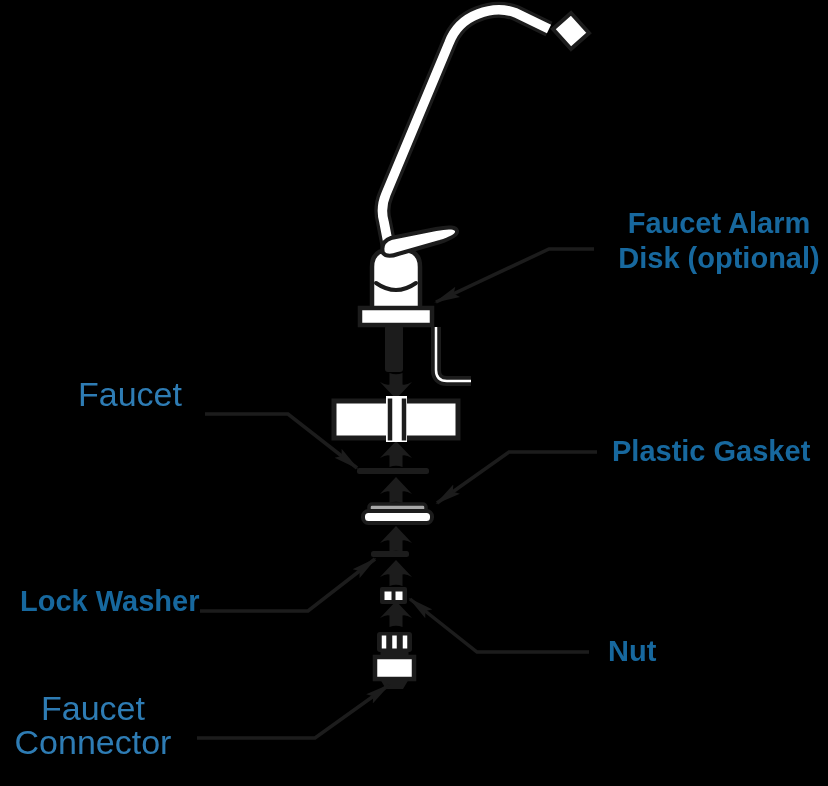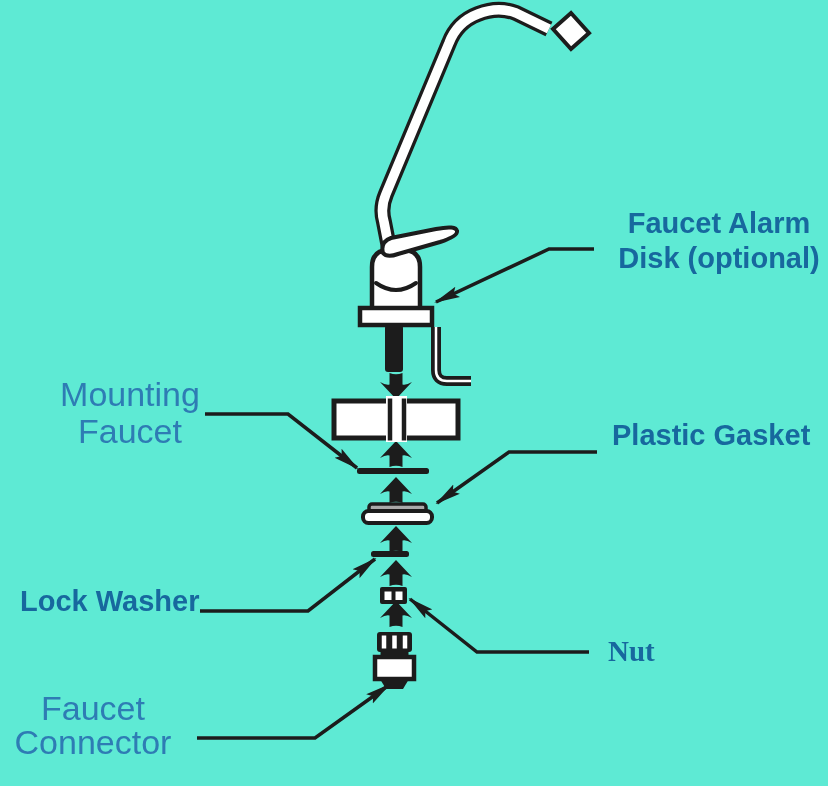--- a/index.html
+++ b/index.html
@@ -1,27 +1,27 @@
 <!DOCTYPE html>
 <html><head>
 <meta charset="utf-8">
 <style>
   html,body{margin:0;padding:0;background:#fff;}
-  #stage{position:relative;width:828px;height:786px;background:#5eead4;overflow:hidden;
+  #stage{position:relative;width:828px;height:786px;background:#000000;overflow:hidden;
          font-family:"Liberation Sans",sans-serif;}
   #diagram-svg{position:absolute;left:0;top:0;}
   .lbl{position:absolute;}
   .lbl-bold{color:#17689e;font:700 29px/35px "Liberation Sans",sans-serif;}
   .lbl-light{color:#2e7cb4;font:400 34px/37px "Liberation Sans",sans-serif;}
   .lbl .ln{display:block;}
   #lbl-alarm{left:608px;top:206px;width:222px;text-align:center;white-space:nowrap;}
   #lbl-mounting{left:40px;top:376px;width:180px;text-align:center;}
-  #lbl-gasket{left:612px;top:418px;white-space:nowrap;}
+  #lbl-gasket{left:612px;top:434px;white-space:nowrap;}
   #lbl-lock{left:20px;top:584px;white-space:nowrap;}
-  #lbl-nut{left:608px;top:634px;white-space:nowrap;font-family:Liberation Serif, serif;}
+  #lbl-nut{left:608px;top:634px;white-space:nowrap;}
   #lbl-connector{left:6px;top:691px;width:174px;text-align:center;line-height:34px;}
   .ink{fill:#1c1c1c;}
   .outline{fill:#fff;stroke:#1c1c1c;}
   .leader{fill:none;stroke:#1c1c1c;stroke-width:3.5;}
 </style>
 </head>
 <body>
 
 <div id="stage">
 
@@ -99,21 +99,20 @@
     <polyline class="leader" marker-end="url(#ah)" points="589,652 477,652 410,599"></polyline>
     <polyline class="leader" marker-end="url(#ah)" points="197,738 315,738 389,685"></polyline>
   </svg>
 
   <div id="lbl-alarm" class="lbl lbl-bold">
     <span class="ln">Faucet Alarm</span>
     <span class="ln">Disk (optional)</span>
   </div>
 
   <div id="lbl-mounting" class="lbl lbl-light">
-    <span class="ln">Mounting</span>
     <span class="ln">Faucet</span>
   </div>
 
   <div id="lbl-gasket" class="lbl lbl-bold">Plastic Gasket</div>
 
   <div id="lbl-lock" class="lbl lbl-bold">Lock Washer</div>
 
   <div id="lbl-nut" class="lbl lbl-bold">Nut</div>
 
   <div id="lbl-connector" class="lbl lbl-light">

